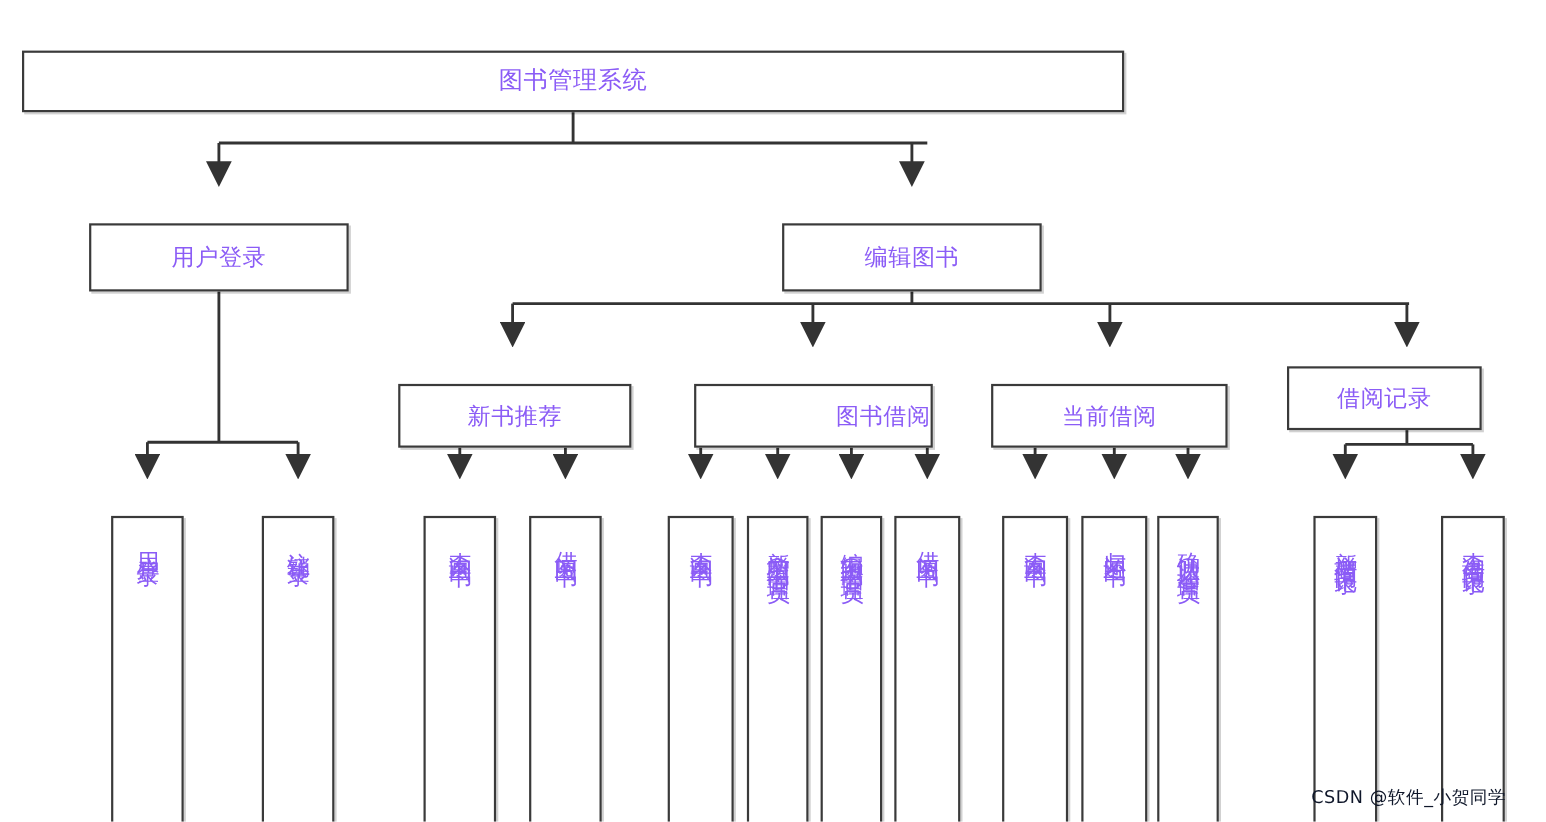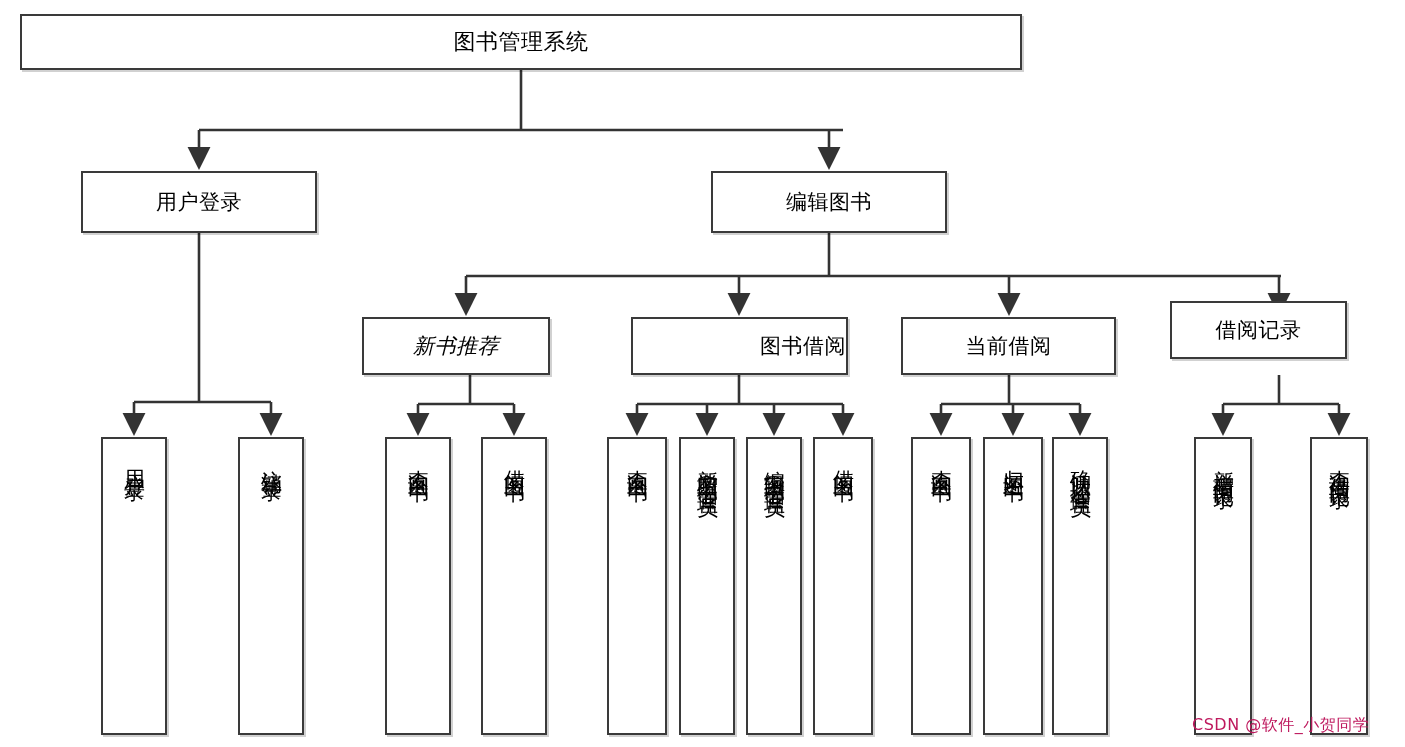--- a/index.html
+++ b/index.html
@@ -27,21 +27,22 @@
   }
   .node {
     position: absolute;
     box-sizing: border-box;
     background: #ffffff;
     border: 2px solid #3a3a3a;
     box-shadow: 2px 2px 0 rgba(0,0,0,0.18);
     display: flex;
     align-items: center;
     justify-content: center;
-    color: #000000;
+    color: #8b5cf6;
+    margin-top: 32px;
   }
   .node .label {
     display: block;
     text-align: center;
     line-height: 1.18;
     letter-spacing: 0.5px;
   }
   .node.horizontal .label {
     font-size: 21px;
     white-space: nowrap;
@@ -57,21 +58,21 @@
     letter-spacing: 4px;
     line-height: 1;
     white-space: nowrap;
   }
   .node.root .label {
     font-size: 22px;
   }
   .watermark {
     position: absolute;
     font-size: 16px;
-    color: #be185d;
+    color: #0f172a;
     white-space: nowrap;
     letter-spacing: 0.5px;
   }
 </style>
 </head>
 <body>
 
 <div id="canvas">
 
   <svg class="wires" viewBox="0 0 1405 747" xmlns="http://www.w3.org/2000/svg">
@@ -140,21 +141,21 @@
     <span class="label">图书管理系统</span>
   </div>
 
   <div class="node horizontal" style="left:81px; top:171px; width:236px; height:62px;">
     <span class="label">用户登录</span>
   </div>
   <div class="node horizontal" style="left:711px; top:171px; width:236px; height:62px;">
     <span class="label">编辑图书</span>
   </div>
 
-  <div class="node horizontal" style="left:362px; top:317px; width:188px; height:58px;font-style:italic;">
+  <div class="node horizontal" style="left:362px; top:317px; width:212px; height:58px;">
     <span class="label">新书推荐</span>
   </div>
   <div class="node horizontal" style="left:631px; top:317px; width:217px; height:58px;justify-content:flex-end;">
     <span class="label">图书借阅</span>
   </div>
   <div class="node horizontal" style="left:901px; top:317px; width:215px; height:58px;">
     <span class="label">当前借阅</span>
   </div>
   <div class="node horizontal" style="left:1170px; top:301px; width:177px; height:58px;align-items:center;">
     <span class="label">借阅记录</span>

